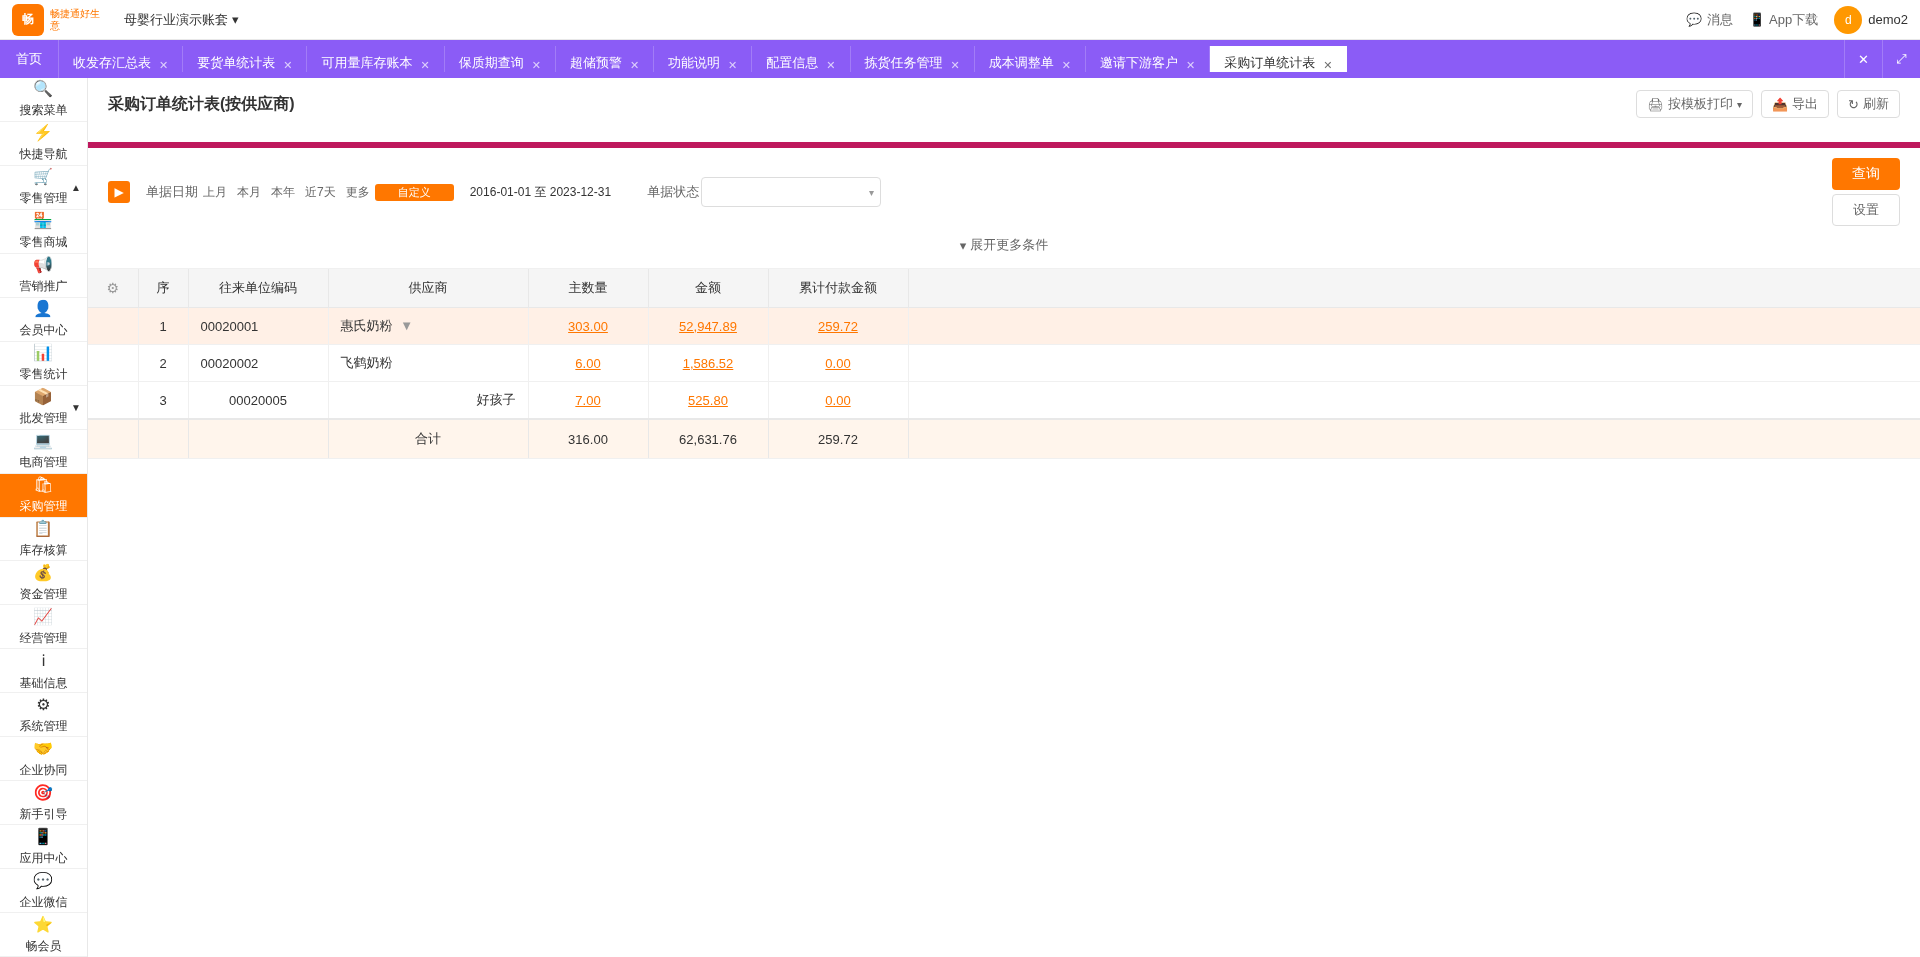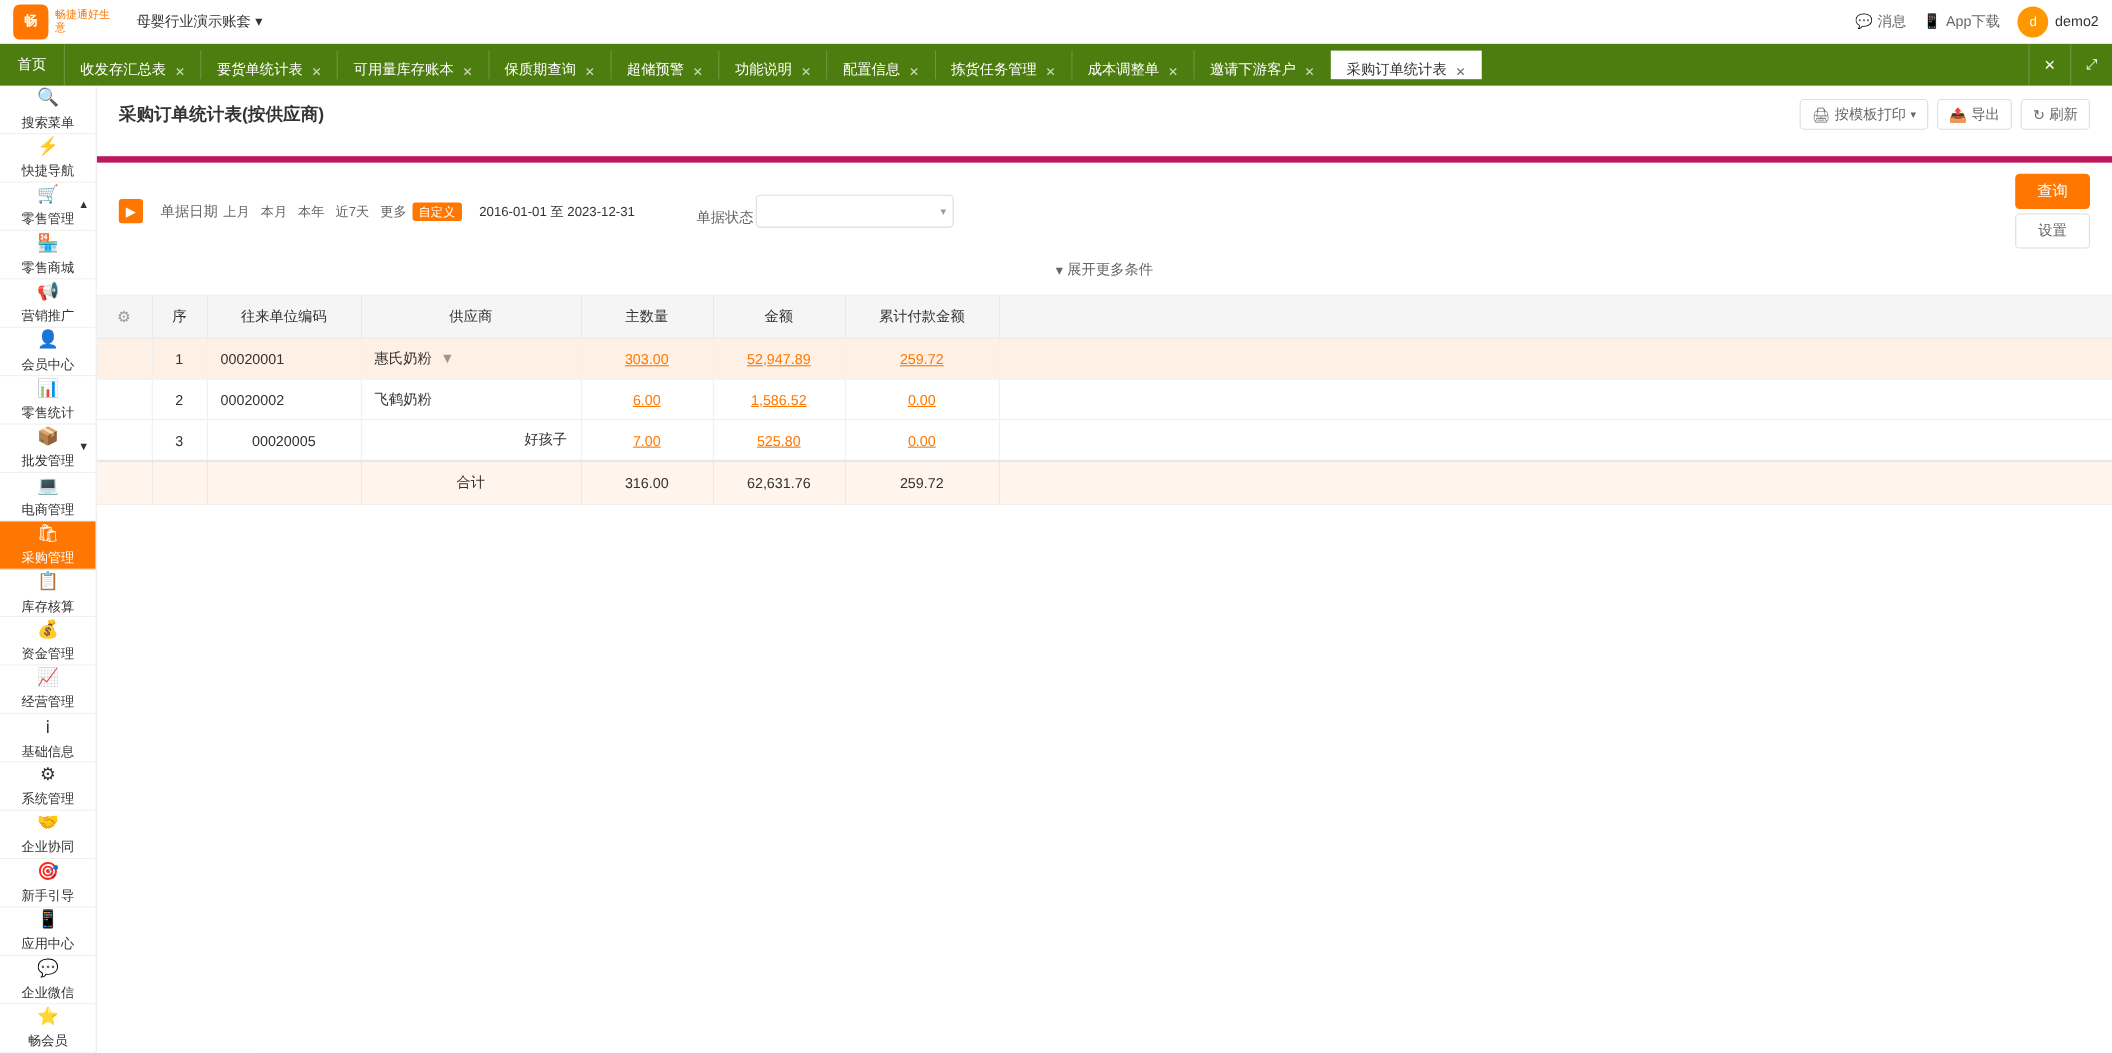--- a/index.html
+++ b/index.html
@@ -18,21 +18,21 @@
       border: none; background: none; cursor: pointer; padding: 4px 8px;
       border-radius: 4px;
     }
     .top-bar-right { margin-left: auto; display: flex; align-items: center; gap: 16px; }
     .top-action { display: flex; align-items: center; gap: 4px; color: #666; font-size: 13px; cursor: pointer; }
     .avatar { width: 28px; height: 28px; border-radius: 50%; background: #ff9800; display: flex; align-items: center; justify-content: center; color: #fff; font-size: 12px; }
     .user-name { color: #333; font-size: 13px; cursor: pointer; }
 
     
     .nav-tabs {
-      display: flex; align-items: center; background: #4d7c0f; height: 38px;
+      display: flex; align-items: center; background: #8b5cf6; height: 38px;
       padding: 0 0 0 0; overflow: hidden;
     }
     .nav-tab {
       display: flex; align-items: flex-end; gap: 4px; padding: 0 14px; height: 26px;
       color: #fff; font-size: 13px; cursor: pointer; white-space: nowrap;
       border-right: 1px solid rgba(255,255,255,0.2); position: relative;
     }
     .nav-tab.active { background: #fff; color: #333; }
     .nav-tab .close-btn { font-size: 11px; margin-left: 4px; opacity: 0.7; }
     .nav-home { padding: 0 16px; height: 38px; display: flex; align-items: center; color: #fff; font-size: 13px; cursor: pointer; border-right: 1px solid rgba(255,255,255,0.2); }
@@ -64,21 +64,21 @@
 
     
     .filter-area { padding: 10px 20px; border-bottom: 1px solid #f0f0f0; background: #fff; }
     .filter-row { display: flex; align-items: center; gap: 16px; flex-wrap: wrap; }
     .filter-toggle { width: 22px; height: 22px; background: #ff7700; border-radius: 3px; display: flex; align-items: center; justify-content: center; color: #fff; cursor: pointer; font-size: 12px; flex-shrink: 0; }
     .filter-item { display: flex; align-items: center; gap: 2px; }
     .filter-label { color: #666; font-size: 13px; white-space: nowrap; }
     .date-shortcuts { display: flex; gap: 4px; }
     .date-shortcut { color: #666; font-size: 12px; cursor: pointer; padding: 1px 3px; }
     .date-range { color: #333; font-size: 12px; }
-    .custom-badge { background: #ff7700; color: #fff; font-size: 11px; padding: 1px 6px; border-radius: 3px; cursor: pointer; }
+    .custom-badge { background: #ff7700; color: #fff; font-size: 11px; padding: 1px 23px; border-radius: 3px; cursor: pointer; }
     .filter-more-btn { display: flex; align-items: center; gap: 4px; color: #666; font-size: 13px; cursor: pointer; width: 100%; justify-content: center; padding: 4px 0; margin-top: 6px; }
     .filter-center-row { display: flex; justify-content: center; width: 100%; }
     .btn-query { background: #ff7700; color: #fff; border: none; border-radius: 4px; padding: 6px 20px; font-size: 14px; cursor: pointer; height: 32px; }
     .btn-settings { background: #fff; color: #666; border: 1px solid #ddd; border-radius: 4px; padding: 6px 12px; font-size: 13px; cursor: pointer; height: 32px; }
     .filter-actions { display: flex; flex-direction: column; gap: 4px; margin-left: auto; }
 
     
     .table-container { flex: 1; overflow: auto; padding: 0 0; }
     .data-table { width: 100%; border-collapse: collapse; }
     .data-table thead tr { background: #f5f5f5; }
@@ -317,21 +317,21 @@
             <span class="date-shortcut">本年</span>
             <span class="date-shortcut">近7天</span>
             <span class="date-shortcut">更多</span>
           </div>
           <span class="custom-badge">自定义</span>
         </div>
         <div class="filter-item">
           <span class="date-range">2016-01-01 至 2023-12-31</span>
         </div>
 
-        <div class="filter-item" style="margin-left: 40px; align-items: flex-end;">
+        <div class="filter-item" style="margin-left: 20px;">
           <span class="filter-label">单据状态</span>
           <div class="filter-select-wrapper">
             <select>
               <option value=""></option>
             </select>
             <span class="filter-select-arrow">▾</span>
           </div>
         </div>
 
 

